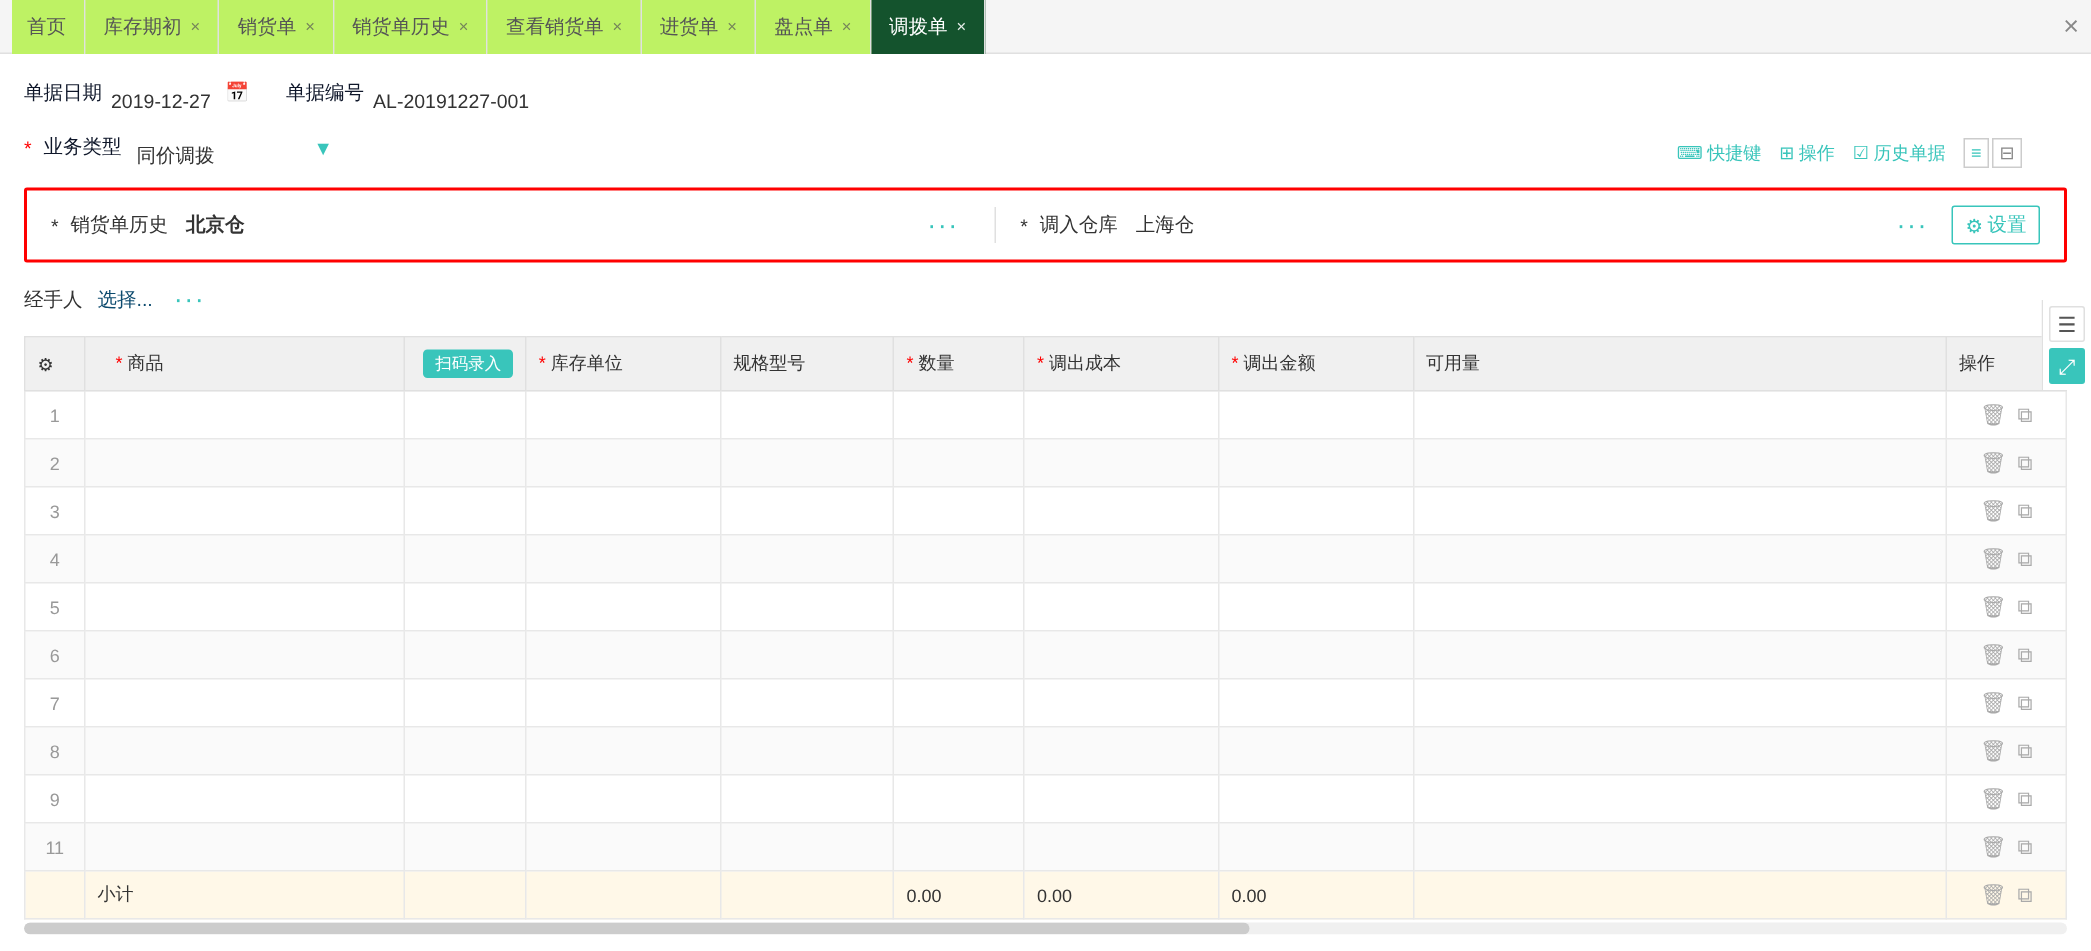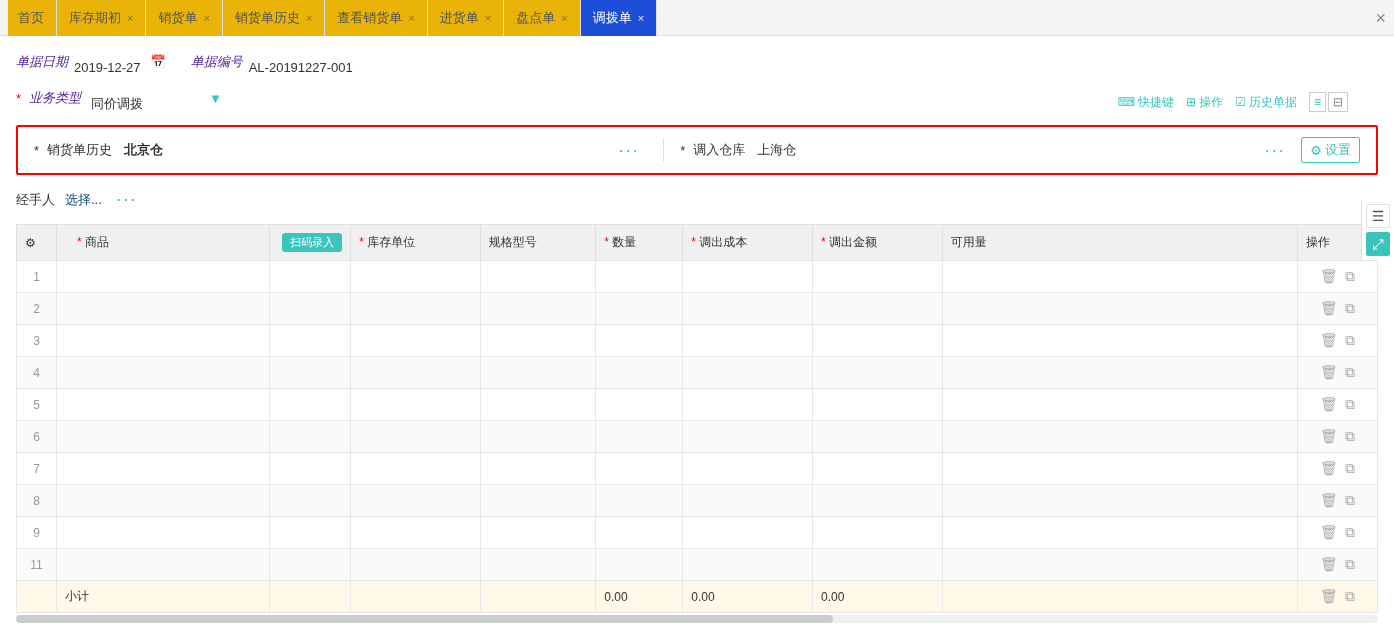--- a/index.html
+++ b/index.html
@@ -17,25 +17,25 @@
     .tab-item {
       display: flex; align-items: center;
       padding: 0 12px;
       height: 36px;
       cursor: pointer;
       font-size: 13px;
       color: #555;
       border-right: 1px solid #e0e0e0;
       white-space: nowrap;
       gap: 6px;
-      background: #eab308;
+      background: #bef264;
     }
     .tab-item:first-child { border-left: none; padding-left: 10px; }
     .tab-item.active {
-      background: #1d4ed8;
+      background: #14532d;
       color: #fff;
       font-weight: 500;
     }
     .tab-item .close-btn {
       font-size: 11px; color: inherit; opacity: 0.7; cursor: pointer;
     }
     .tab-item.active .close-btn { color: #fff; opacity: 0.9; }
     .tab-bar-close {
       position: absolute; right: 8px; top: 50%; transform: translateY(-50%);
       font-size: 18px; color: #888; cursor: pointer;
@@ -46,21 +46,21 @@
 
     
     .form-row-top {
       display: flex; align-items: center; gap: 24px;
       margin-bottom: 12px;
     }
     .form-field {
       display: flex; align-items: center; gap: 6px;
       font-size: 13px;
     }
-    .form-field .label { color: #4c1d95; font-style: italic; }
+    .form-field .label { color: #0f172a; }
     .form-field .required { color: #f00; margin-right: 2px; }
     .form-field .value { color: #333; margin-top: 12px; }
     .date-icon { color: #39c5bb; cursor: pointer; margin-left: 4px; }
 
     
     .toolbar-right {
       display: flex; align-items: center; gap: 12px;
       position: absolute; right: 30px; top: 44px;
       font-size: 12px; color: #39c5bb;
     }

